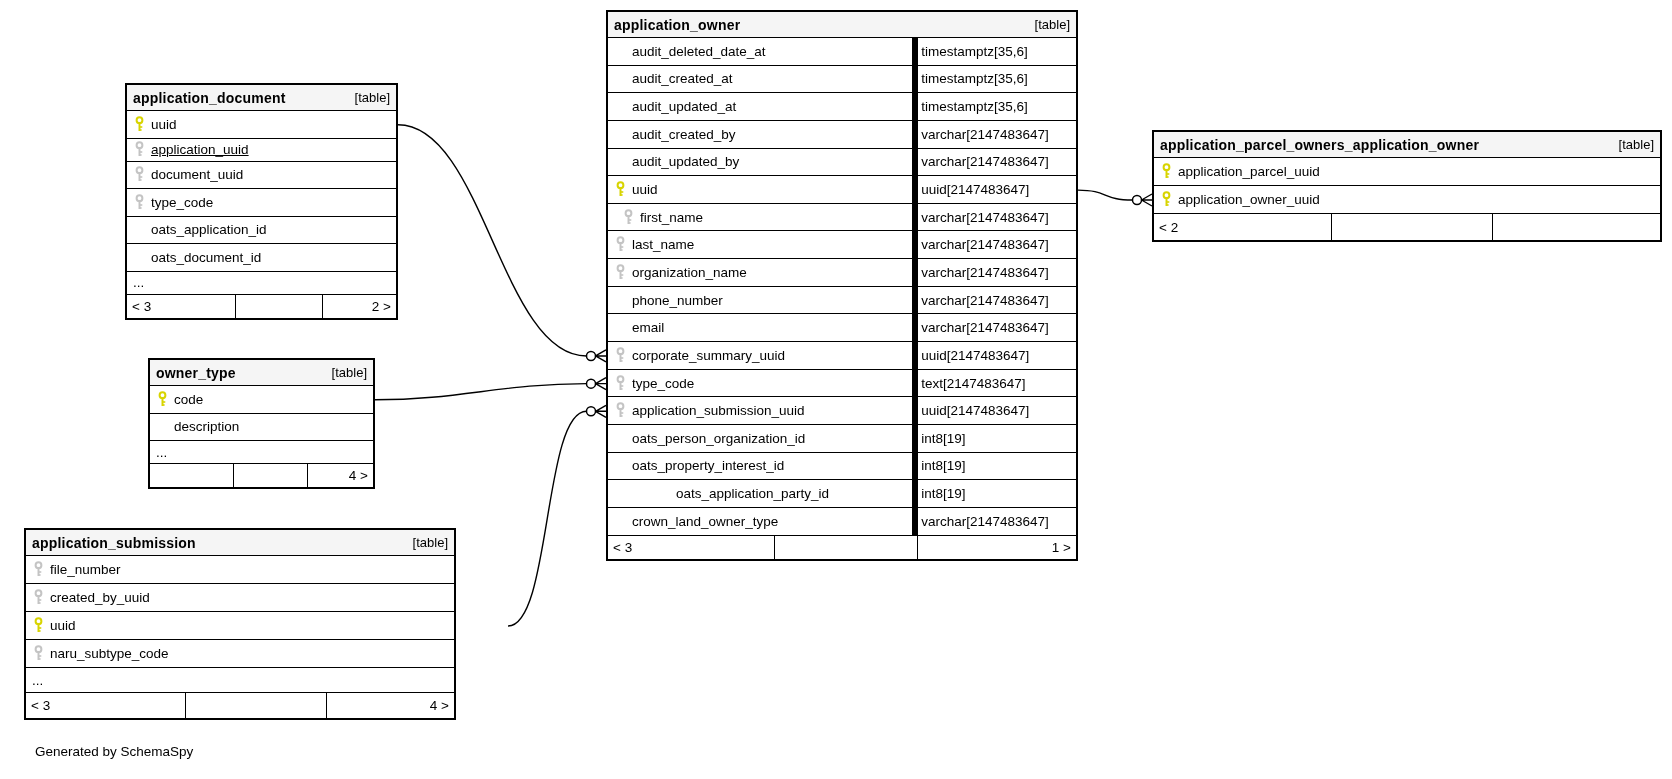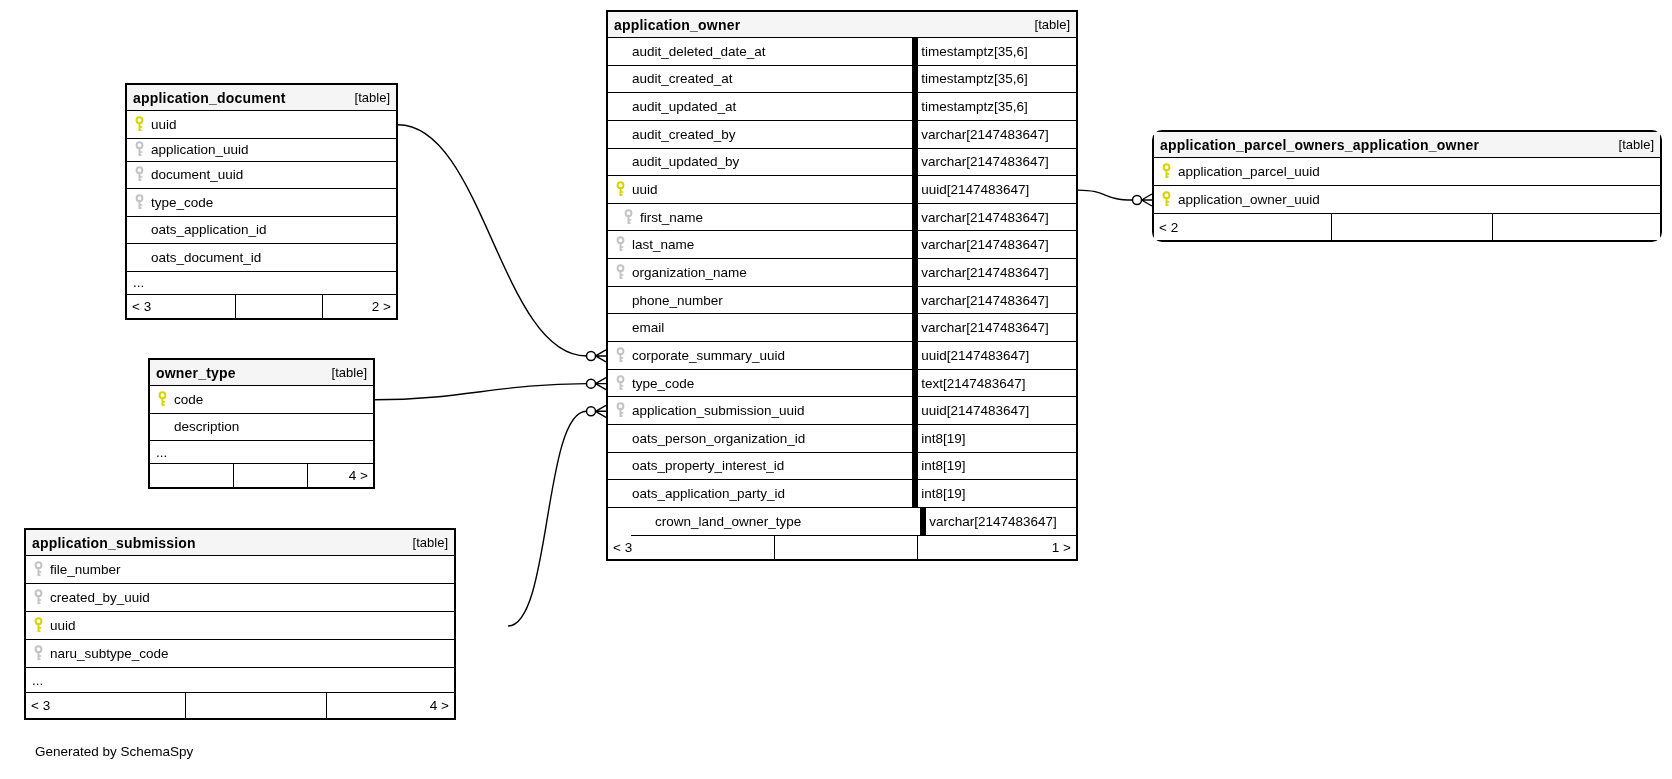--- a/index.html
+++ b/index.html
@@ -86,21 +86,21 @@
             <svg width="11" height="17">
               <circle cx="5.5" cy="4.2" r="2.9" fill="none" stroke="#d8d400" stroke-width="2"></circle>
               <line x1="5.5" y1="7.1" x2="5.5" y2="15" stroke="#d8d400" stroke-width="2"></line>
               <line x1="5.5" y1="11" x2="8.3" y2="11" stroke="#d8d400" stroke-width="1.6"></line>
               <line x1="5.5" y1="14" x2="7.6" y2="14" stroke="#d8d400" stroke-width="1.6"></line>
             </svg>
           </span>
           <span class="row-name">uuid</span>
         </div>
       </div>
-      <div class="row" style="height: 23px;">
+      <div class="row" style="height: 23px; text-decoration: underline;">
         <div class="row-left" style="width: 100%;">
           <span class="key-slot">
             <svg width="11" height="17">
               <circle cx="5.5" cy="4.2" r="2.9" fill="none" stroke="#c4c4c4" stroke-width="2"></circle>
               <line x1="5.5" y1="7.1" x2="5.5" y2="15" stroke="#c4c4c4" stroke-width="2"></line>
               <line x1="5.5" y1="11" x2="8.3" y2="11" stroke="#c4c4c4" stroke-width="1.6"></line>
               <line x1="5.5" y1="14" x2="7.6" y2="14" stroke="#c4c4c4" stroke-width="1.6"></line>
             </svg>
           </span>
           <span class="row-name">application_uuid</span>
@@ -406,40 +406,40 @@
         <div class="type-col">int8[19]</div>
       </div>
       <div class="row" style="height: 27.65px;">
         <div class="row-left" style="width: 65%;">
           <span class="key-slot"></span>
           <span class="row-name">oats_property_interest_id</span>
         </div>
         <div class="type-col">int8[19]</div>
       </div>
       <div class="row" style="height: 27.65px;">
-        <div class="row-left" style="width: 65%;">
+        <div class="row-left" style="width: 65%; padding-left: 44px;">
           <span class="key-slot"></span>
           <span class="row-name">oats_application_party_id</span>
         </div>
         <div class="type-col">int8[19]</div>
       </div>
-      <div class="row" style="height: 27.65px; margin-left: 23px;">
+      <div class="row" style="height: 27.65px;">
         <div class="row-left" style="width: 65%;">
           <span class="key-slot"></span>
           <span class="row-name">crown_land_owner_type</span>
         </div>
         <div class="type-col">varchar[2147483647]</div>
       </div>
       <div class="footer" style="height: 23px;">
         <div class="footer-cell" style="width: 35.4%;">&lt; 3</div>
         <div class="footer-cell" style="width: 30.7%;"></div>
         <div class="footer-cell align-right" style="width: 33.9%;">1 &gt;</div>
       </div>
     </div>
-    <div class="entity" style="left: 1152px; top: 130px; width: 510px; border-radius: 10px;">
+    <div class="entity" style="left: 1152px; top: 130px; width: 510px;">
       <div class="entity-header" style="height: 26px;">
         <span class="entity-title">application_parcel_owners_application_owner</span>
         <span class="entity-badge">[table]</span>
       </div>
       <div class="row" style="height: 28px;">
         <div class="row-left" style="width: 100%;">
           <span class="key-slot">
             <svg width="11" height="17">
               <circle cx="5.5" cy="4.2" r="2.9" fill="none" stroke="#d8d400" stroke-width="2"></circle>
               <line x1="5.5" y1="7.1" x2="5.5" y2="15" stroke="#d8d400" stroke-width="2"></line>

